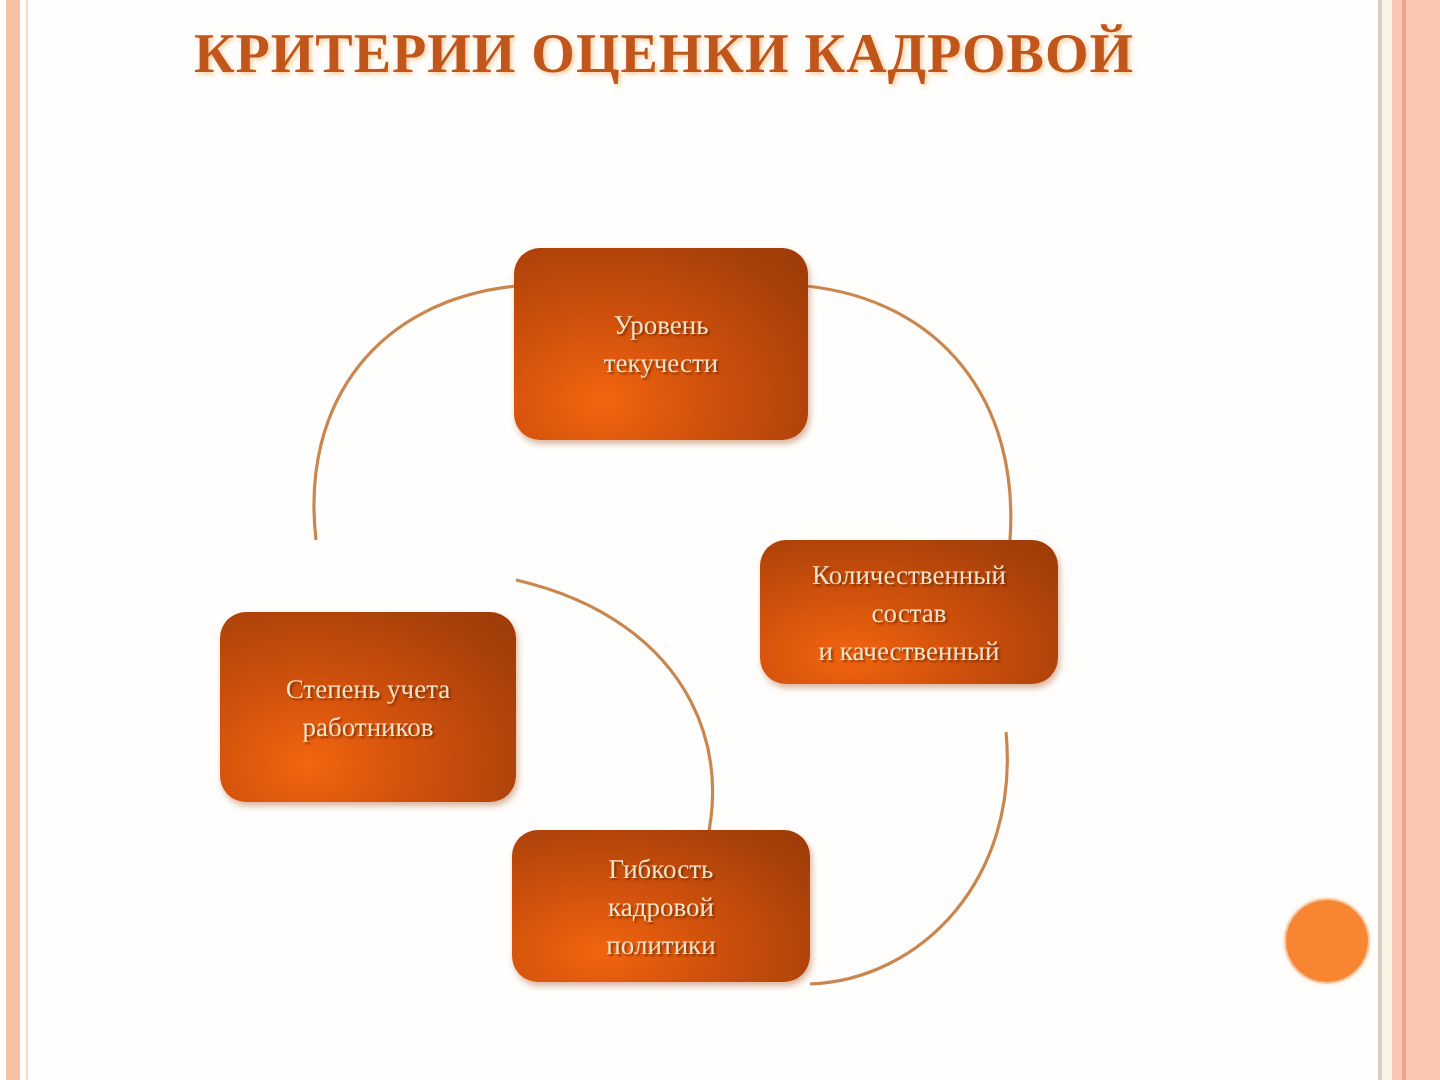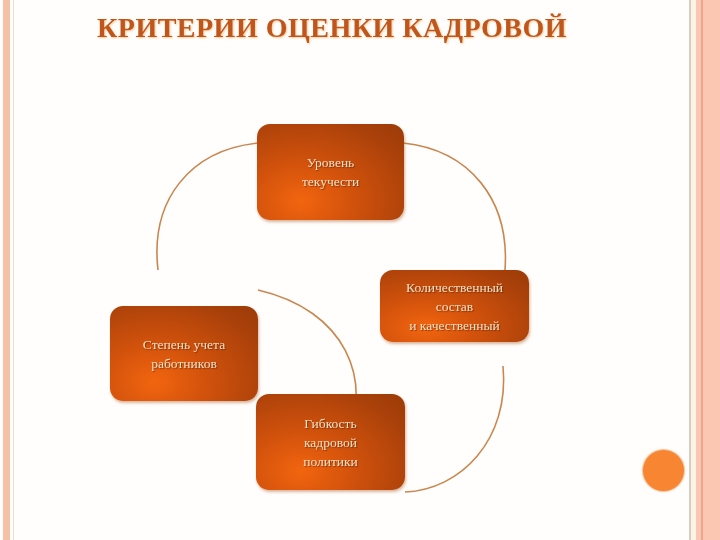--- a/index.html
+++ b/index.html
@@ -66,21 +66,21 @@
 </div>
 
 <div class="node" style="left:380px;top:270px;width:149px;height:72px;">
   <div>
     <span>Количественный</span>
     <span>состав</span>
     <span>и качественный</span>
   </div>
 </div>
 
-<div class="node" style="left:256px;top:394px;width:149px;height:96px;">
+<div class="node" style="left:256px;top:415px;width:149px;height:76px;">
   <div>
     <span>Гибкость</span>
     <span>кадровой</span>
     <span>политики</span>
   </div>
 </div>
 
 <div class="node" style="left:110px;top:270px;width:148px;height:95px;margin-top:36px;">
   <div>
     <span>Степень учета</span>

